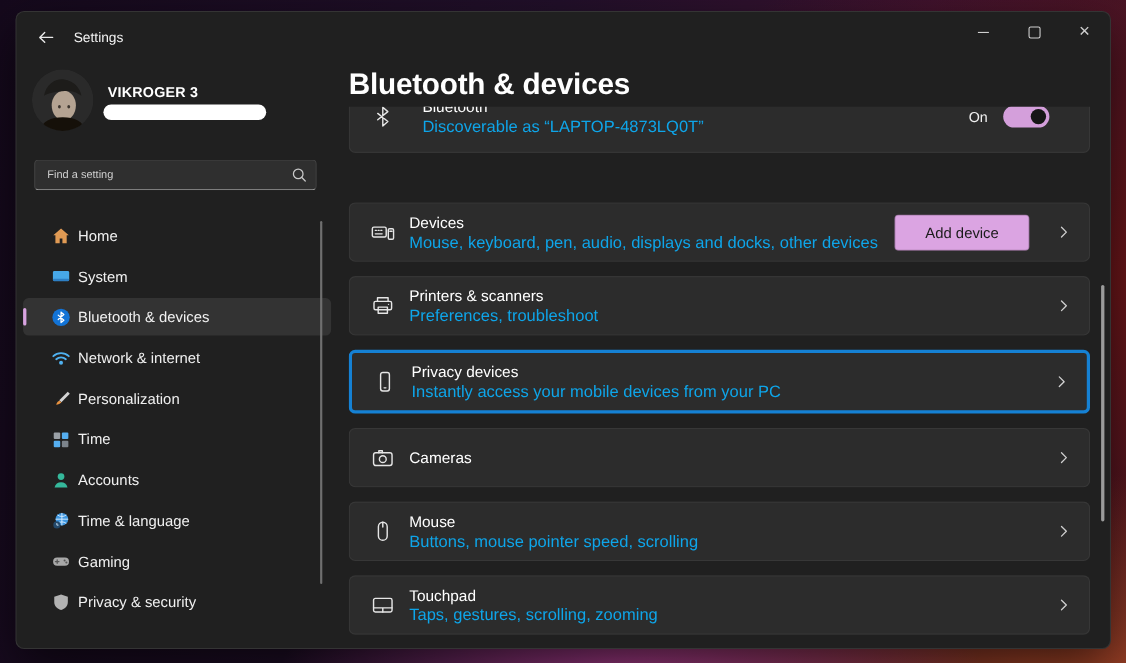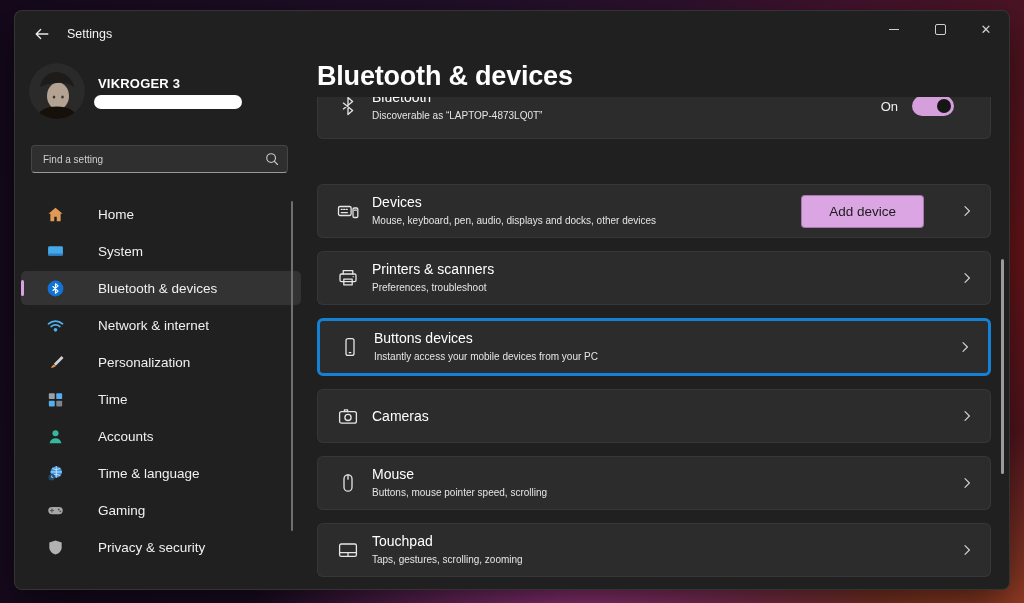--- a/index.html
+++ b/index.html
@@ -33,41 +33,41 @@
   
   .search-box{position:absolute;left:16px;top:134px;width:257px;height:28px;}
   .search-box input{
     width:100%;height:100%;box-sizing:border-box;background:#2f2f2f;border:1px solid #454545;border-bottom:1px solid #9a9a9a;
     border-radius:4px;color:#e8e8e8;font-size:10px;padding:0 30px 0 11px;outline:none;font-family:inherit;
   }
   .search-box input::placeholder{color:#cfcfcf;}
   .search-icon{position:absolute;right:8px;top:6px;}
   
   .nav{position:absolute;left:6px;top:186px;width:280px;}
-  .nav-item{position:relative;height:34px;margin-bottom:3px;border-radius:5px;display:flex;align-items:center;padding-left:24px;gap:33px;font-size:13.5px;color:#f0f0f0;}
+  .nav-item{position:relative;height:34px;margin-bottom:3px;border-radius:5px;display:flex;align-items:center;padding-left:24px;gap:6px;font-size:13.5px;color:#f0f0f0;}
   .nav-item.selected{background:#333333;}
   .accent-bar{position:absolute;left:0;top:9px;width:3px;height:16px;border-radius:2px;background:#d8a3e0;}
   .nav-ic{width:20px;height:20px;display:flex;align-items:center;justify-content:center;flex:0 0 20px;}
   .side-scrollbar{position:absolute;left:276px;top:190px;width:2px;height:330px;background:#6f6f6f;border-radius:1px;}
   
   .page-title{position:absolute;left:302px;top:50px;font-size:27px;font-weight:700;letter-spacing:-.2px;}
   .rows-viewport{position:absolute;left:302px;top:86px;width:674px;height:494px;overflow:hidden;}
   .card{
     box-sizing:border-box;height:54px;margin-bottom:13px;background:#2c2c2c;border:1px solid rgba(255,255,255,.055);
     border-radius:6px;display:flex;align-items:center;padding:0 14px 0 18px;
   }
-  .card.bluetooth{height:66px;margin-top:-24px;margin-bottom:45px;}
+  .card.bluetooth{height:66px;margin-top:-24px;margin-bottom:45px;gap:12px;}
   .card.highlight{height:58px;border:3px solid #1581d4;}
   .card-ic{width:24px;height:24px;margin-right:12px;display:flex;align-items:center;justify-content:center;flex:0 0 24px;}
   .card-text{flex:1;min-width:0;}
   .card-title{font-size:14px;color:#ffffff;line-height:17px;}
-  .card-sub{font-size:10px;color:#e5e5e5;line-height:15px;margin-top:2px;}
+  .card-sub{font-size:15px;color:#0ea5e9;line-height:15px;margin-top:2px;}
   .chev{width:18px;height:18px;display:flex;align-items:center;justify-content:center;margin-left:6px;}
   .add-device-btn{
-    height:33px;padding:0 27px;margin-right:28px;background:#dba4e2;border:1px solid rgba(0,0,0,.25);
+    height:33px;padding:0 27px;margin-right:16px;background:#dba4e2;border:1px solid rgba(0,0,0,.25);
     border-radius:4px;color:#1b1b1b;font-size:13.5px;font-family:inherit;
   }
   .toggle-wrap{display:flex;align-items:center;gap:14px;margin-right:22px;}
   .toggle-label{font-size:13px;color:#f0f0f0;}
   .toggle-pill{position:relative;width:42px;height:20px;border-radius:10px;background:#d49fdb;}
   .toggle-knob{position:absolute;right:3px;top:3px;width:14px;height:14px;border-radius:50%;background:#161616;}
   .content-scrollbar{position:absolute;left:986px;top:248px;width:3px;height:215px;background:#9b9b9b;border-radius:2px;}
   svg{display:block;}
 </style>
 </head>
@@ -282,21 +282,21 @@
     </div>
 
     <div class="card highlight">
       <span class="card-ic">
         <svg width="22" height="22" viewBox="0 0 22 22" stroke="#e6e6e6" stroke-width="1.3" fill="none" stroke-linecap="round" stroke-linejoin="round">
             <rect x="7" y="2.6" width="8" height="16.8" rx="2"></rect>
             <path d="M10.2 16.6h1.6"></path>
           </svg>
       </span>
       <div class="card-text">
-        <div class="card-title">Buttons devices</div>
+        <div class="card-title">Privacy devices</div>
         <div class="card-sub">Instantly access your mobile devices from your PC</div>
       </div>
       <span class="chev">
           <svg width="16" height="16" viewBox="0 0 20 20">
             <path d="M7.5 4.5 13 10l-5.5 5.5" stroke="#cfcfcf" stroke-width="1.5" fill="none" stroke-linecap="round" stroke-linejoin="round"></path>
           </svg>
         </span>
     </div>
 
     <div class="card">

